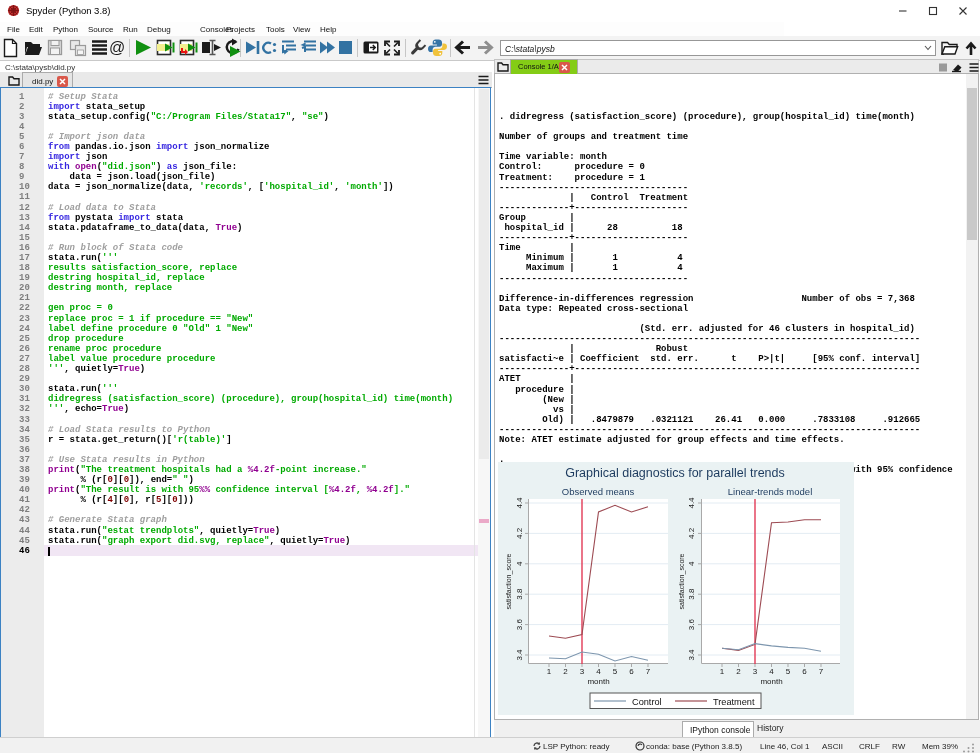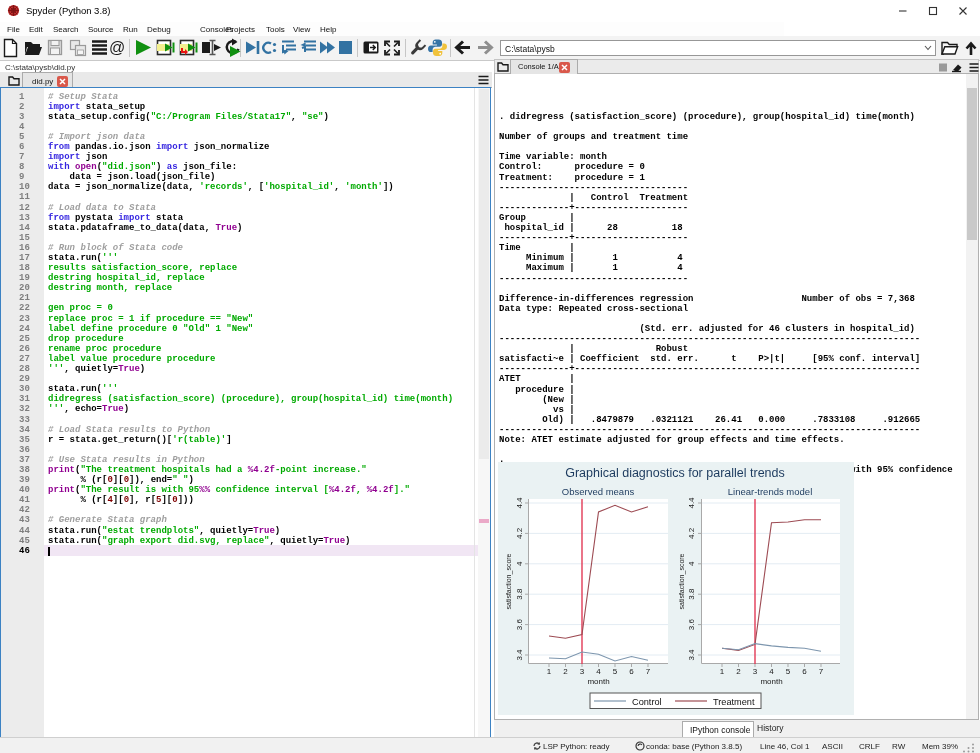--- a/index.html
+++ b/index.html
@@ -17,39 +17,39 @@
 
 #titlebar { left:0; top:0; width:980px; height:22px; background:#fff; }
 #titletext { left:26px; top:5px; font-size:9.5px; color:#000; }
 
 #menubar { left:0; top:22px; width:784px; height:14px; background:#fdfdfd; font-size:8px; color:#111;padding-left:40px; }
 #menubar span { position:absolute; top:3px; }
 
 #toolbar { left:0; top:36px; width:980px; height:25px; background:#f3f3f3; border-bottom:1px solid #c9c9c9; }
 
 #addr { left:500px; top:40px; width:436px; height:16px; background:#fff; border:1px solid #979797; font-size:8.5px; color:#111; }
-#addr .txt { position:absolute; left:4px; top:3px; }
+#addr .txt { position:absolute; left:4px; top:3px;font-style:italic; }
 
 #pathrow { left:0px; top:61px; width:492px; height:11px; font-size:8px; color:#333; }
 #edtabs { left:0px; top:72px; width:492px; height:16px; background:#e9e9e9; border-bottom:1px solid #ababab; }
 #edtab { left:22px; top:72px; width:51px; height:16px; background:#e5e5e5; border:1px solid #ababab; border-bottom:none; font-size:8px; color:#111; }
 #editor { left:0px; top:87px; width:491px; height:651px; background:#fff; border:1px solid #3c82c3; }
 #gutter { left:1px; top:88px; width:43px; height:649px; background:#ececec; }
 #lnums { left:19px; top:91.5px; font-size:9px; line-height:10.1px; color:#7e7e7e; }
 #lnums .cur { color:#000; }
 #guide { left:474px; top:88px; width:1px; height:649px; background:#e4e4e4; }
 #hl46 { left:44px; top:545px; width:434px; height:10.5px; background:#f1e6f4; }
 #cursor { left:48px; top:546.5px; width:1.5px; height:9px; background:#000; }
 #code { left:48px; top:91.5px; font-size:9px; line-height:10.1px; color:#000; }
 #edscroll { left:478px; top:88px; width:12px; height:649px; background:#f7f7f7; }
 #edthumb { left:479px; top:89px; width:10px; height:370px; background:#ebebeb; }
 #edmark { left:479px; top:519px; width:10px; height:4px; background:#eba9c8; }
 
 #contabrow { left:494px; top:59px; width:485px; height:14px; background:#ebebeb; border:1px solid #c4c4c4; border-bottom:none; }
-#contab { left:510px; top:59px; width:68px; height:15px; background:#e5e5e5; border:1px solid #ababab; border-bottom:none; font-size:7.5px; color:#111; }
+#contab { left:510px; top:59px; width:68px; height:15px; background:#84cc16; border:1px solid #ababab; border-bottom:none; font-size:7.5px; color:#111; }
 #console { left:494px; top:73px; width:485px; height:647px; background:#fff; border:1px solid #b0b0b0; }
 #ctext { left:499px; top:76px; font-size:9px; line-height:10.1px; color:#000;margin-top:36px; }
 #conscroll { left:966px; top:74px; width:12px; height:645px; background:#f2f2f2; }
 #conthumb { left:967px; top:88px; width:10px; height:152px; background:#c9c9c9; }
 
 #bottabs { left:494px; top:720px; width:486px; height:17px; background:#f0f0f0; }
 #ipytab { left:682px; top:721px; width:72px; height:16px; background:#fff; border:1px solid #ababab; border-bottom:none; font-size:8.5px; color:#111; }
 #histab { left:757px; top:723px; font-size:8.5px; color:#222; }
 
 #status { left:0; top:737px; width:980px; height:16px; background:#f1f1f1; border-top:1px solid #cfcfcf; font-size:8px; color:#222; }
@@ -67,21 +67,21 @@
   </svg>
   <div class="abs" id="titletext">Spyder (Python 3.8)</div>
   <svg class="abs" style="left:890px;top:0" width="90" height="22" viewBox="0 0 90 22">
     <path d="M9 11 H16.5" stroke="#333" stroke-width="1.1"></path>
     <rect x="39.5" y="7.5" width="7" height="7" fill="none" stroke="#333" stroke-width="1.1"></rect>
     <path d="M69.5 7.5 L76.5 14.5 M76.5 7.5 L69.5 14.5" stroke="#333" stroke-width="1.1"></path>
   </svg>
   <div class="abs" id="menubar">
     <span style="left:7px">File</span>
       <span style="left:29px">Edit</span>
-    <span style="left:53px">Search</span>
+    <span style="left:53px">Python</span>
       <span style="left:88px">Source</span>
     <span style="left:123px">Run</span>
       <span style="left:147px">Debug</span>
     <span style="left:200px">Consoles</span>
       <span style="left:226px">Projects</span>
     <span style="left:266px">Tools</span>
       <span style="left:293px">View</span>
     <span style="left:320px">Help</span>
   </div>
   <div class="abs" id="toolbar"></div>

